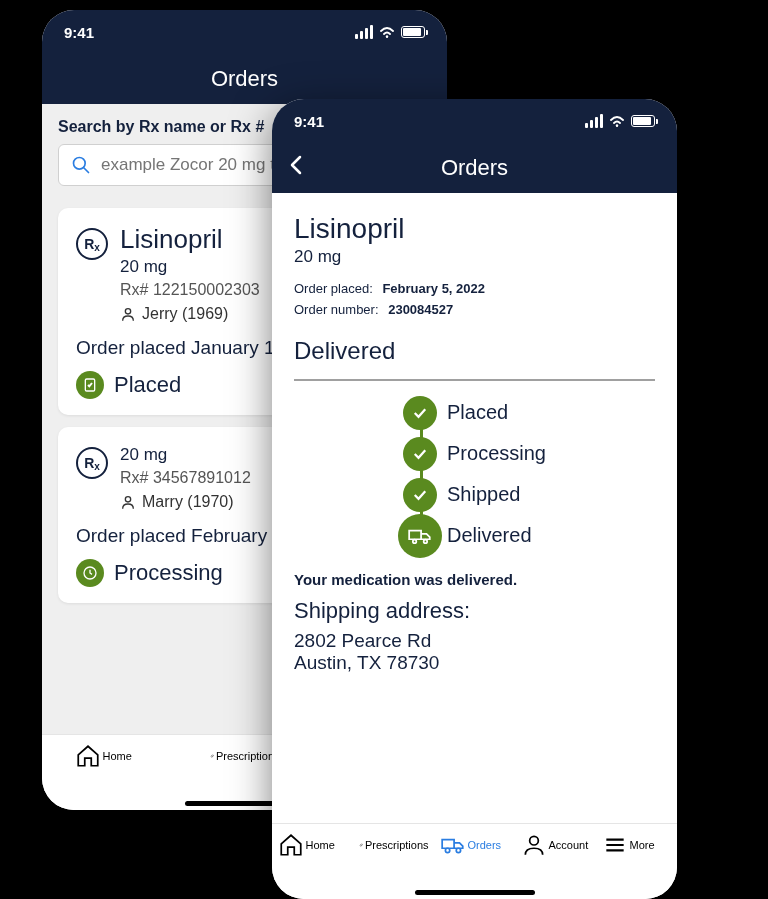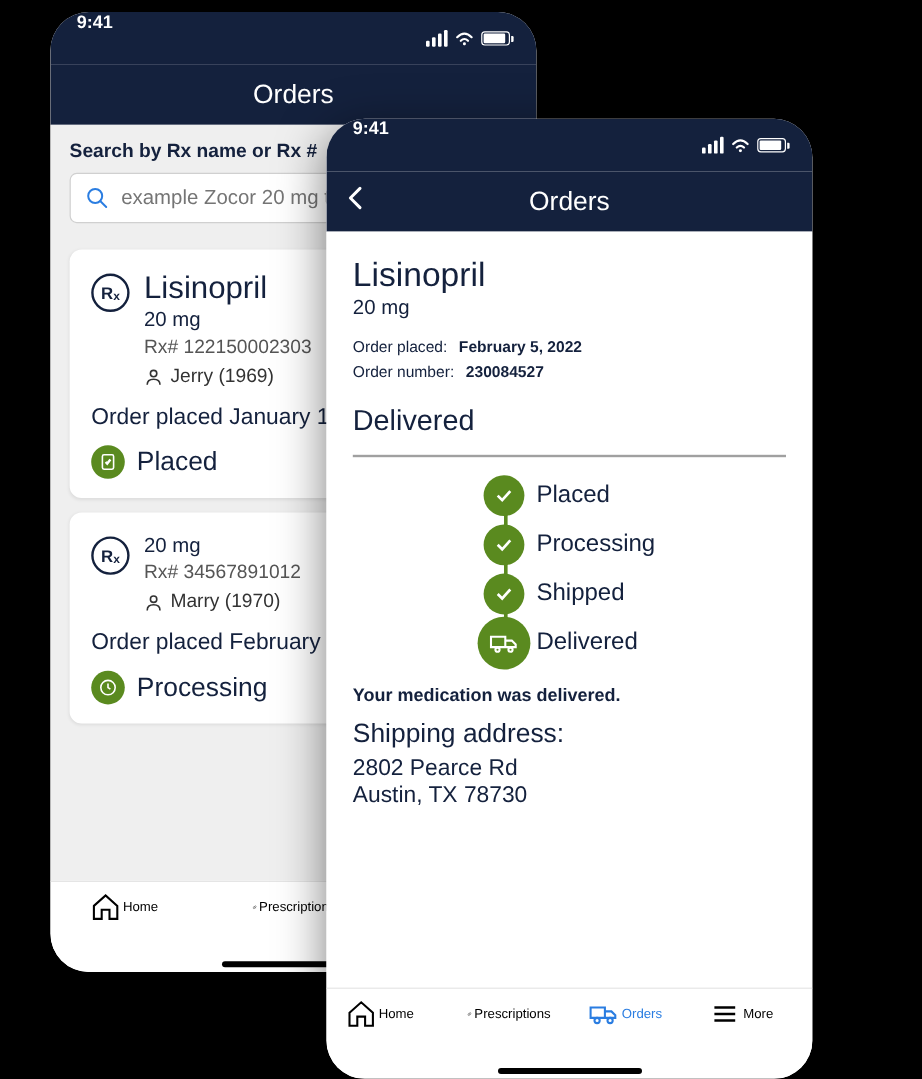--- a/index.html
+++ b/index.html
@@ -30,20 +30,21 @@
   left: 272px;
   top: 99px;
   width: 405px;
   height: 800px;
 }
 .statusbar {
   background: #14213d;
   color: #fff;
   height: 44px;
   display: flex;
+  align-items: center;
   justify-content: space-between;
   padding: 0 22px;
   font-size: 15px;
   font-weight: 600;
 }
 .statusbar .icons { display: flex; gap: 6px; align-items: center; }
 .signal-bars { display: flex; align-items: flex-end; gap: 2px; }
 .signal-bars span { width: 3px; background: #fff; border-radius: 1px; }
 .signal-bars span:nth-child(1){height:5px}
 .signal-bars span:nth-child(2){height:8px}
@@ -403,20 +404,27 @@
     <div class="tab active">
       <svg viewBox="0 0 24 24">
           <path d="M2 7 h11 v8 h-11 z M13 10 h5 l3 3 v2 h-8 z" fill="none" stroke="#2a7de1" stroke-width="1.6"></path>
           <circle cx="7" cy="17" r="2" fill="none" stroke="#2a7de1" stroke-width="1.6"></circle>
           <circle cx="17" cy="17" r="2" fill="none" stroke="#2a7de1" stroke-width="1.6"></circle>
         </svg>
       <span>Orders</span>
     </div>
     <div class="tab">
       <svg viewBox="0 0 24 24">
+          <circle cx="12" cy="8" r="4" fill="none" stroke="#000" stroke-width="1.6"></circle>
+          <path d="M4 21 Q4 15 12 15 Q20 15 20 21" fill="none" stroke="#000" stroke-width="1.6"></path>
+        </svg>
+      <span>Account</span>
+    </div>
+    <div class="tab">
+      <svg viewBox="0 0 24 24">
           <line x1="4" y1="7" x2="20" y2="7" stroke="#000" stroke-width="2"></line>
           <line x1="4" y1="12" x2="20" y2="12" stroke="#000" stroke-width="2"></line>
           <line x1="4" y1="17" x2="20" y2="17" stroke="#000" stroke-width="2"></line>
         </svg>
       <span>More</span>
     </div>
     <div class="home-indicator"></div>
   </div>
 </div>
 

